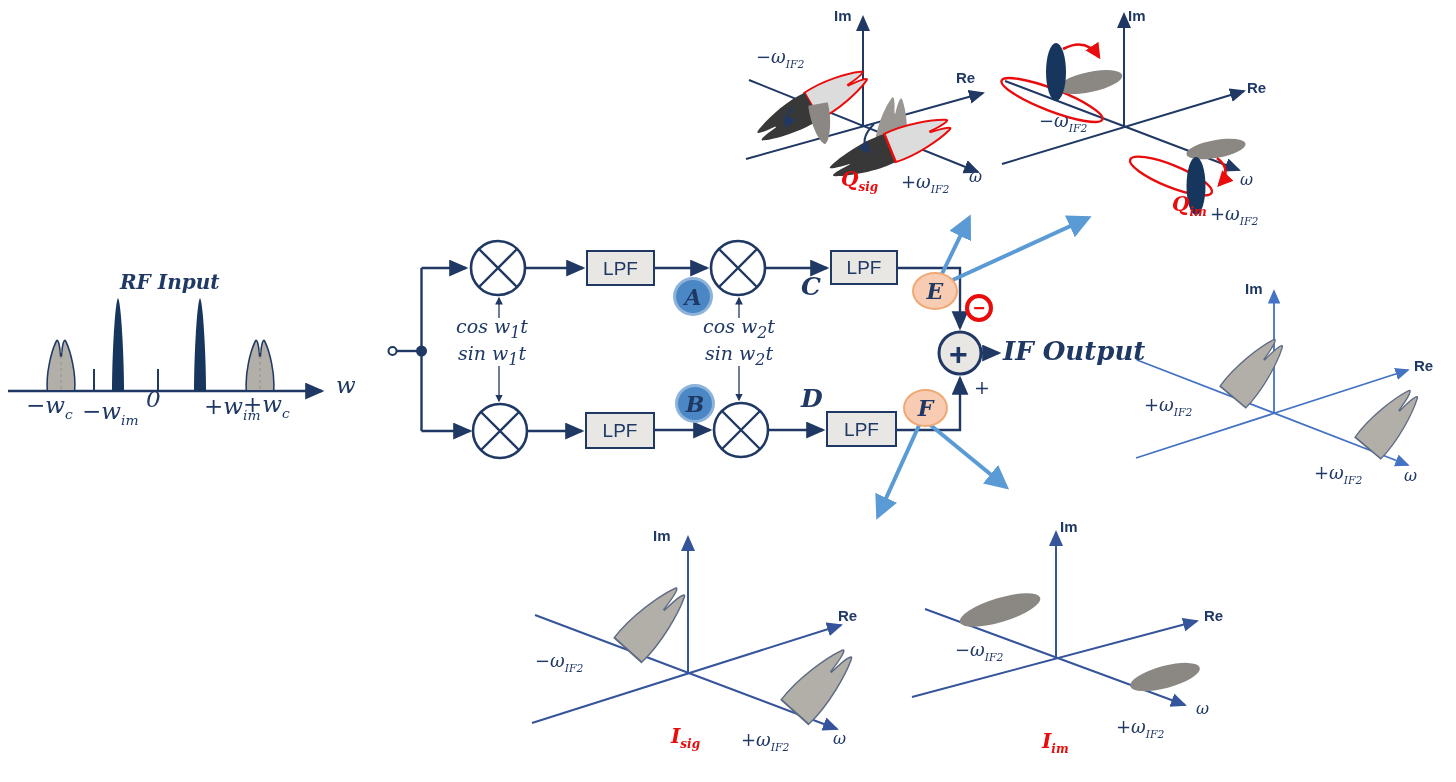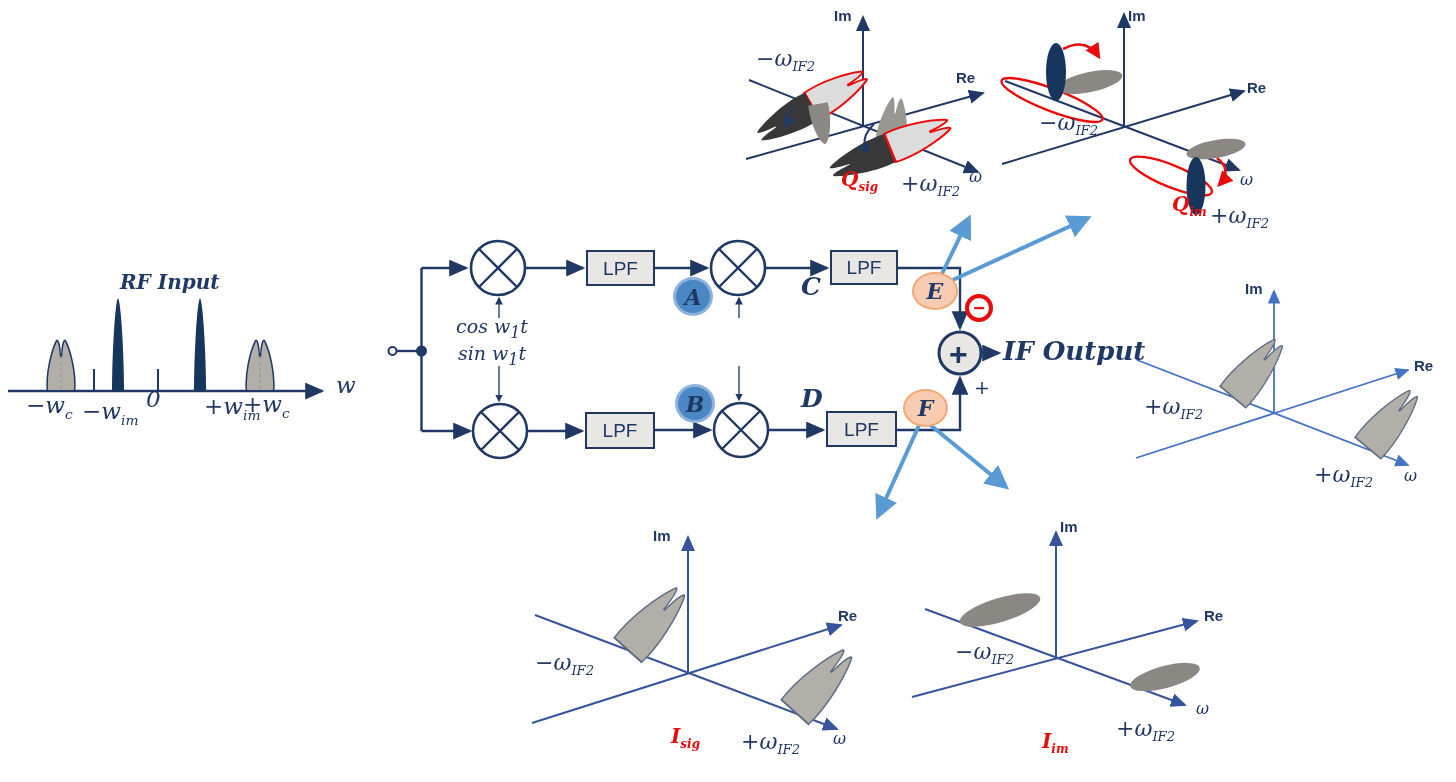--- a/index.html
+++ b/index.html
@@ -7,21 +7,21 @@
     --axisblue:#4472c4; --axismid:#35549b; --box-fill:#e8e7e4;
     --node-blue:#4a87c4; --node-blue-ring:#8db3da; --node-peach:#f8ccb2; --node-peach-ring:#f0a875;
     --gray-lobe:#b2aea8; --gray-blob:#8b8884; --light-lobe:#dcdcdc; --dark-lobe:#383838;
   }
   html,body{margin:0;padding:0;background:#ffffff;}
   .canvas{position:relative;width:1456px;height:782px;background:#fff;overflow:hidden;
           font-family:"DejaVu Serif",serif;}
   .canvas svg{position:absolute;left:0;top:0;}
   .abs{position:absolute;white-space:nowrap;line-height:1;}
   
-  .mlbl{font-family:"DejaVu Serif",serif;font-style:italic;color:var(--navy);font-size:22px;}
+  .mlbl{font-family:"DejaVu Serif",serif;font-style:italic;color:var(--navy);font-size:18px;}
   .mlbl sub{font-size:0.6em;}
   .big{font-size:23px;}
   .slbl{font-family:"Liberation Sans",sans-serif;color:var(--navy);font-size:15px;font-weight:600;}
   .rlbl{font-family:"DejaVu Serif",serif;font-style:italic;font-weight:bold;color:var(--red);font-size:20px;}
   .rlbl sub{font-size:0.6em;}
   .lo{font-size:19px;text-align:center;width:94px;color:var(--navy);font-style:italic;}
   .lo .row{display:block;margin-bottom:3px;}
   .ptlabel{font-size:25px;font-style:italic;font-weight:bold;color:var(--navy);}
   .ifout{font-size:26px;font-style:italic;font-weight:bold;color:var(--navy);}
   .plussm{font-size:19px;color:var(--navy);}
@@ -241,20 +241,24 @@
       <span>LPF</span>
     </div>
   <div class="abs lpf" style="left:826px;top:411px;width:71px;height:36px;">
       <span>LPF</span>
     </div>
 
   <div class="abs lo" style="left:445px;top:317px;">
     <span class="row"><span>cos w</span><sub>1</sub><span>t</span></span>
     <span class="row"><span>sin w</span><sub>1</sub><span>t</span></span>
   </div>
+  <div class="abs lo" style="left:692px;top:317px;">
+    <span class="row"><span>cos w</span><sub>2</sub><span>t</span></span>
+    <span class="row"><span>sin w</span><sub>2</sub><span>t</span></span>
+  </div>
 
   <div class="abs abcircle" style="left:673px;top:277px;width:40px;height:39px;">
       <span>A</span>
     </div>
   <div class="abs abcircle" style="left:675px;top:384px;width:40px;height:39px;">
       <span>B</span>
     </div>
   <span class="abs ptlabel" style="left:801px;top:274px;">C</span>
   <span class="abs ptlabel" style="left:801px;top:386px;">D</span>
   <div class="abs efellipse" style="left:912px;top:272px;width:46px;height:38px;">

